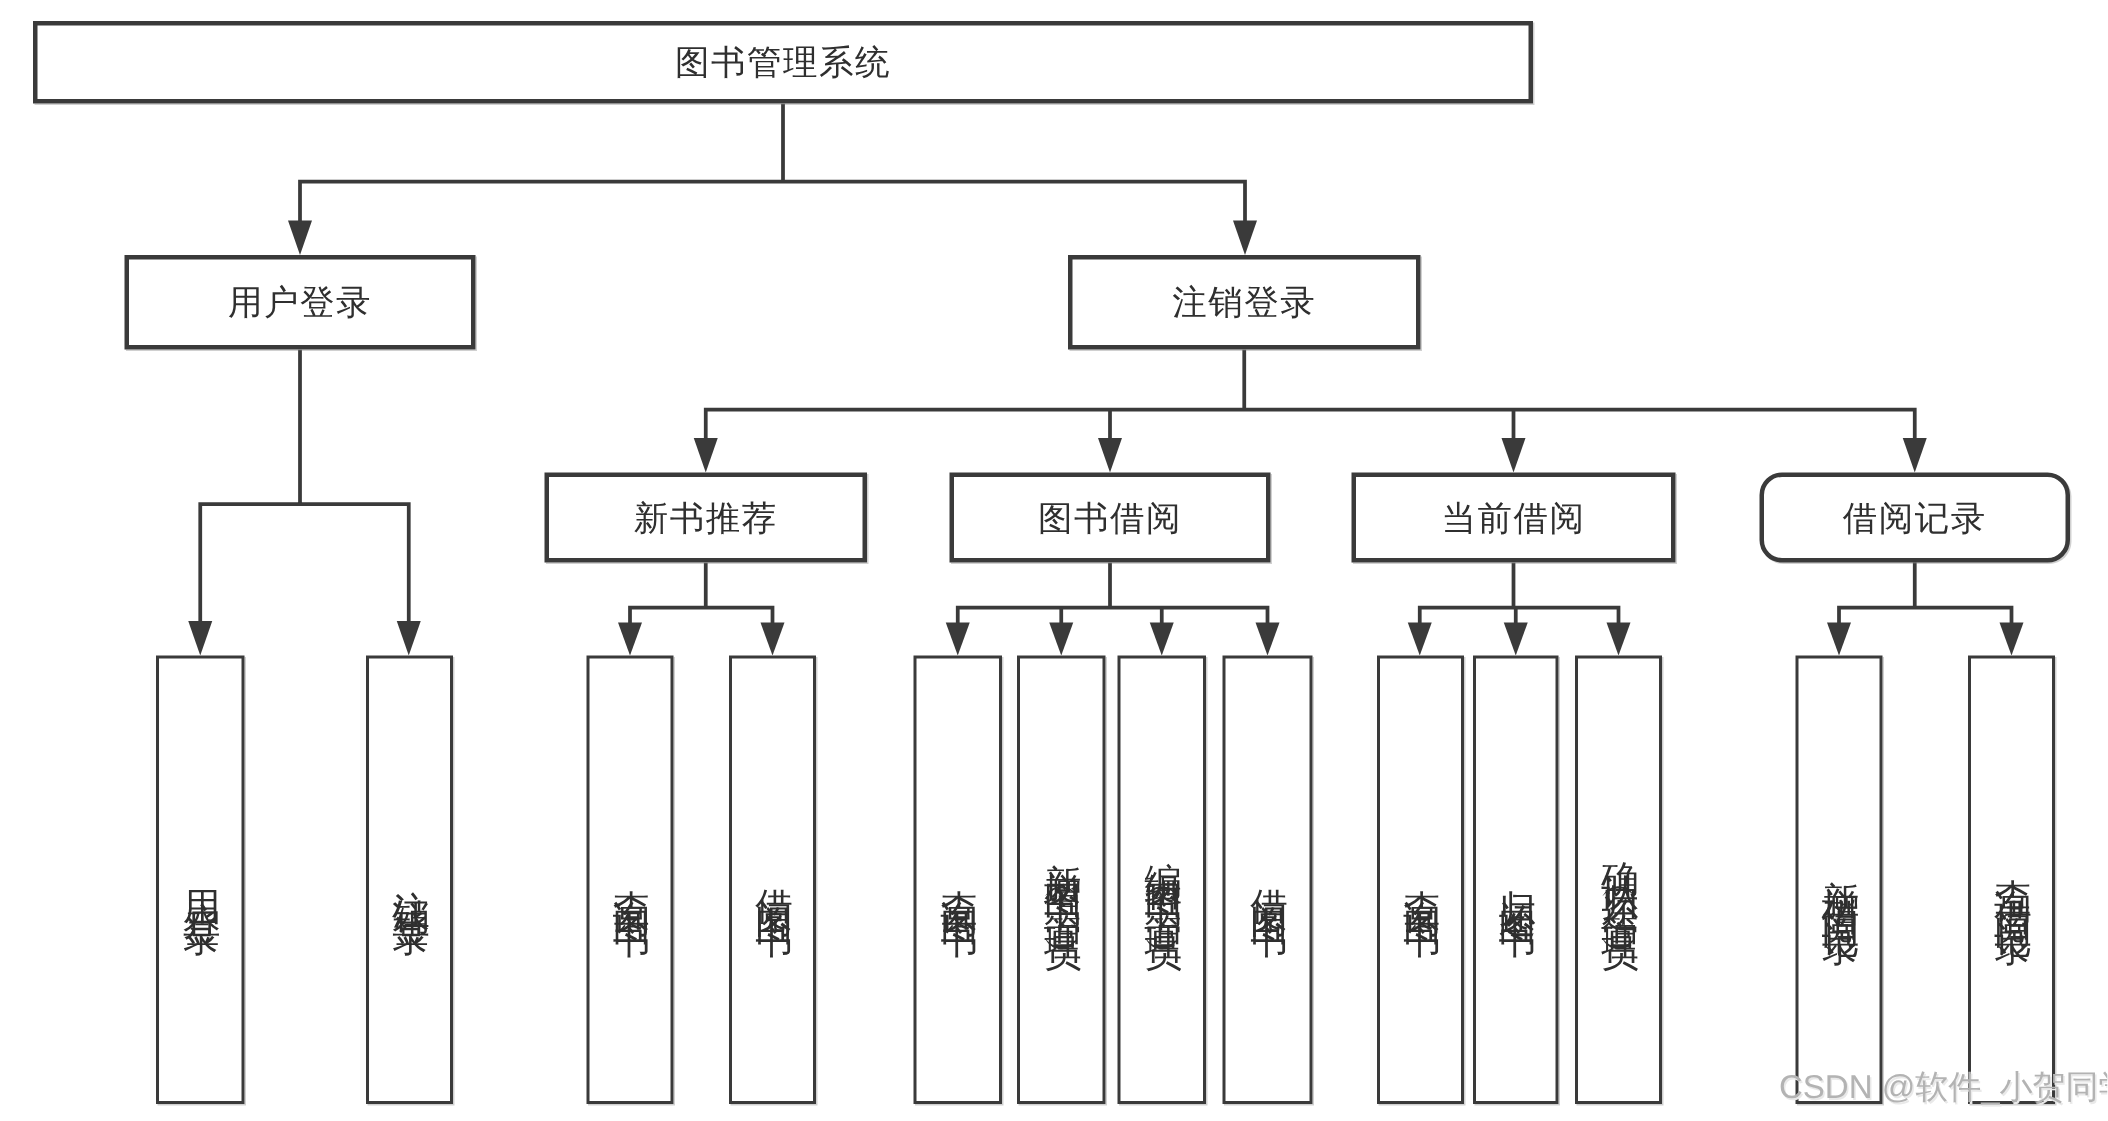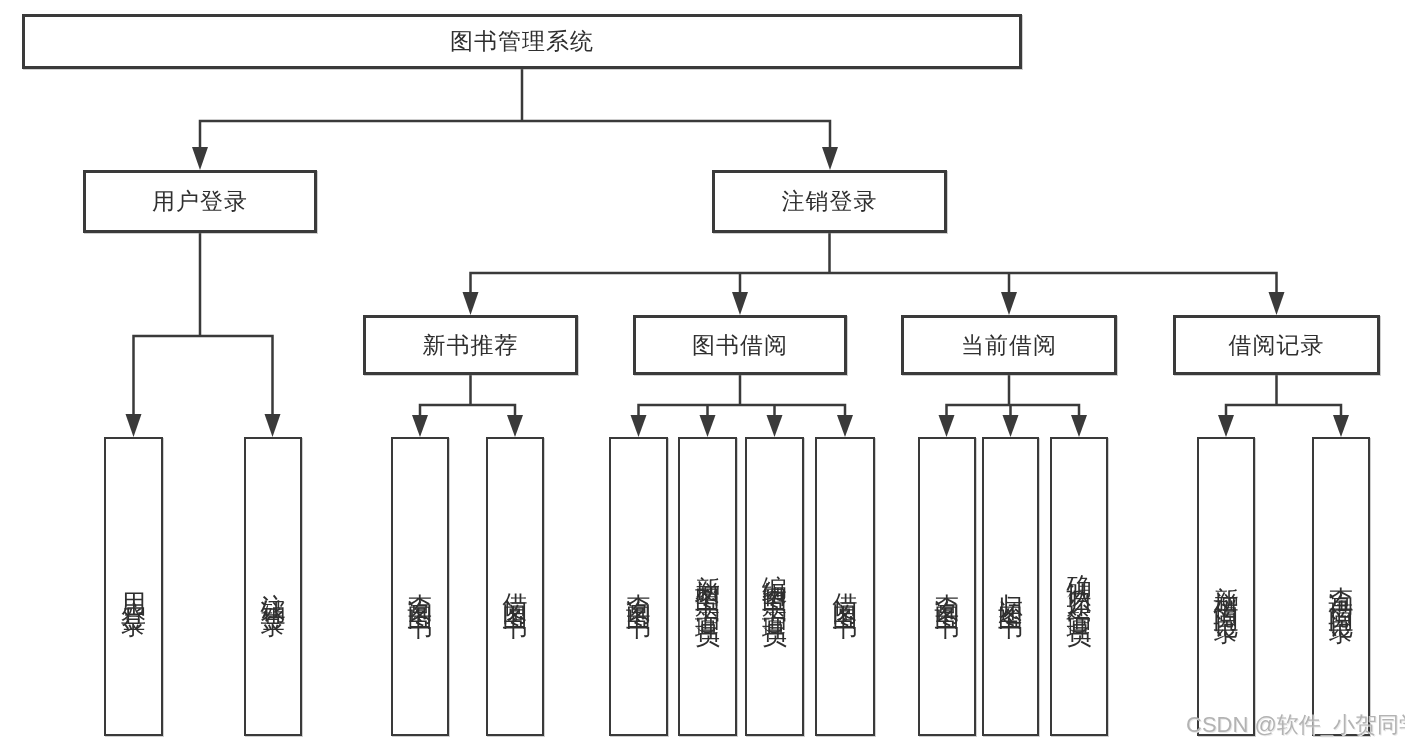--- a/index.html
+++ b/index.html
@@ -108,21 +108,21 @@
   </svg>
 
   <div class="node h" style="left:22px; top:14px; width:1000px; height:55px;">图书管理系统</div>
 
   <div class="node h" style="left:83px; top:170px; width:234px; height:63px;">用户登录</div>
   <div class="node h" style="left:712px; top:170px; width:235px; height:63px;">注销登录</div>
 
   <div class="node h" style="left:363px; top:315px; width:215px; height:60px;">新书推荐</div>
   <div class="node h" style="left:901px; top:315px; width:216px; height:60px;">当前借阅</div>
   <div class="node h" style="left:633px; top:315px; width:214px; height:60px;">图书借阅</div>
-  <div class="node h" style="left:1173px; top:315px; width:207px; height:60px;">借阅记录</div>
+  <div class="node h" style="left:1173px; top:315px; width:207px; height:60px;border-radius:15px;">借阅记录</div>
 
   <div class="node v" style="left:104px; top:437px; width:59px; height:299px;">
     <span class="vtext">用户登录</span>
   </div>
   <div class="node v" style="left:244px; top:437px; width:58px; height:299px;">
     <span class="vtext">注销登录</span>
   </div>
 
   <div class="node v" style="left:391px; top:437px; width:58px; height:299px;">
     <span class="vtext">查询图书</span>

